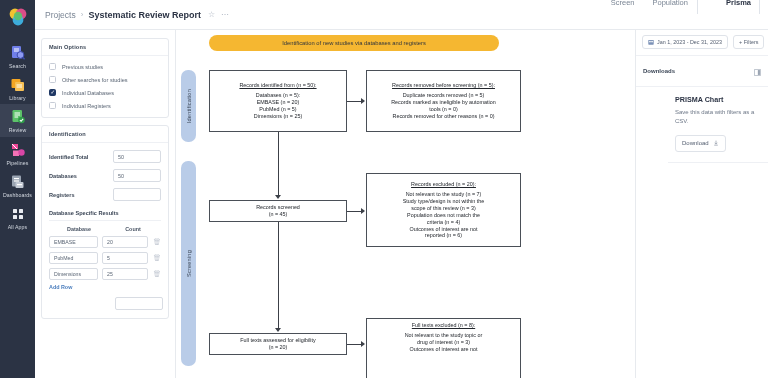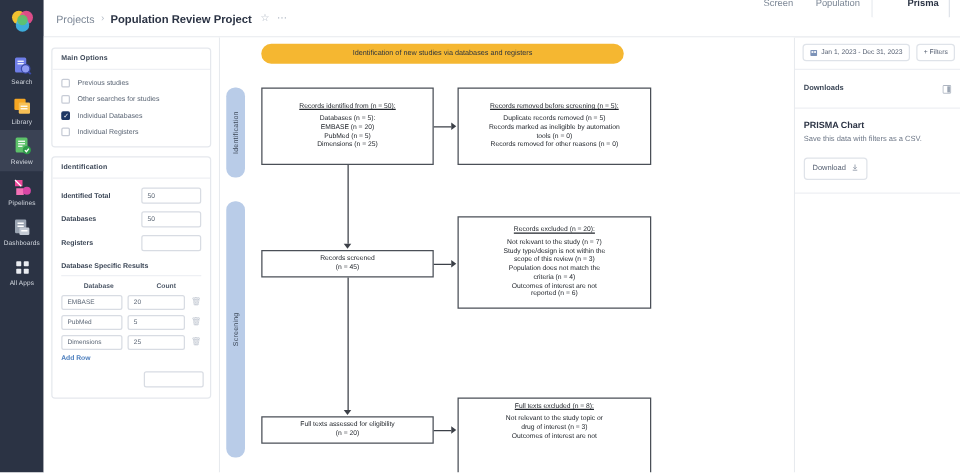--- a/index.html
+++ b/index.html
@@ -171,21 +171,21 @@
     border: 1px solid #dfe3e9; border-radius: 3px; background: #fff;
     font-size: 5.4px; color: #566072; padding: 3px 5px;
     display: flex; align-items: center; gap: 3px; white-space: nowrap;
   }
   .cal-ic { width: 6px; height: 6px; display:block; }
   .dl-hd {
     display: flex; align-items: center; justify-content: space-between;
     padding: 6px 7px; border-bottom: 1px solid #eef0f4;
   }
   .dl-hd .t { font-size: 6px; font-weight: bold; color: #3c4757; }
-  .dl-sec { padding: 8px 7px 10px; border-bottom: 1px solid #eef0f4; }
+  .dl-sec { padding: 8px 7px 10px; border-bottom: 1px solid #eef0f4; margin-left: 32px; }
   .dl-sec h3 { font-size: 7.2px; color: #2b3344; margin-bottom: 4px; }
   .dl-sec p { font-size: 6px; color: #6d7787; line-height: 1.45; margin-bottom: 6px; }
   .btn {
     display: inline-flex; align-items: center; gap: 4px;
     border: 1px solid #dfe3e9; border-radius: 3px; background: #fff;
     font-size: 6px; color: #566072; padding: 4px 6px;
   }
 </style>
 </head>
 <body>
@@ -277,21 +277,21 @@
       </span>
       <span class="rail-lbl">All Apps</span>
     </div>
   </nav>
 
   <div class="main">
 
     <header class="topbar">
       <span class="crumb">Projects</span>
       <span class="crumb-sep">›</span>
-      <span class="crumb-cur">Population Review Project</span>
+      <span class="crumb-cur">Systematic Review Report</span>
       <span class="star-ic">☆</span>
       <span class="dots-ic">⋯</span>
 
       <div class="tabs">
         <div class="tab">Screen</div>
         <div class="tab">Population</div>
         <div class="tab active">Prisma</div>
       </div>
     </header>
 

